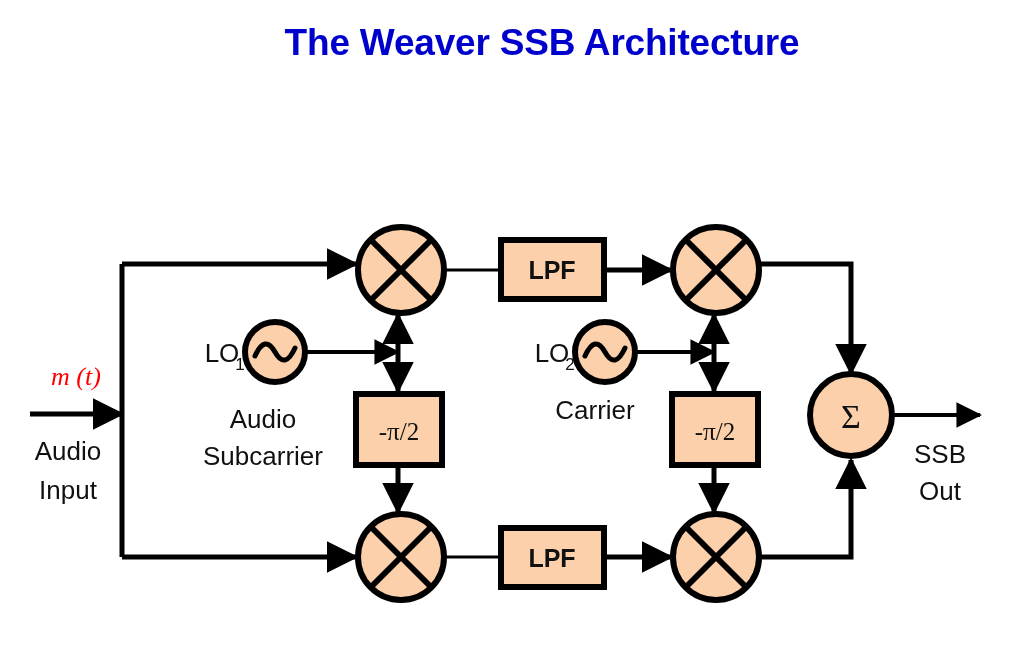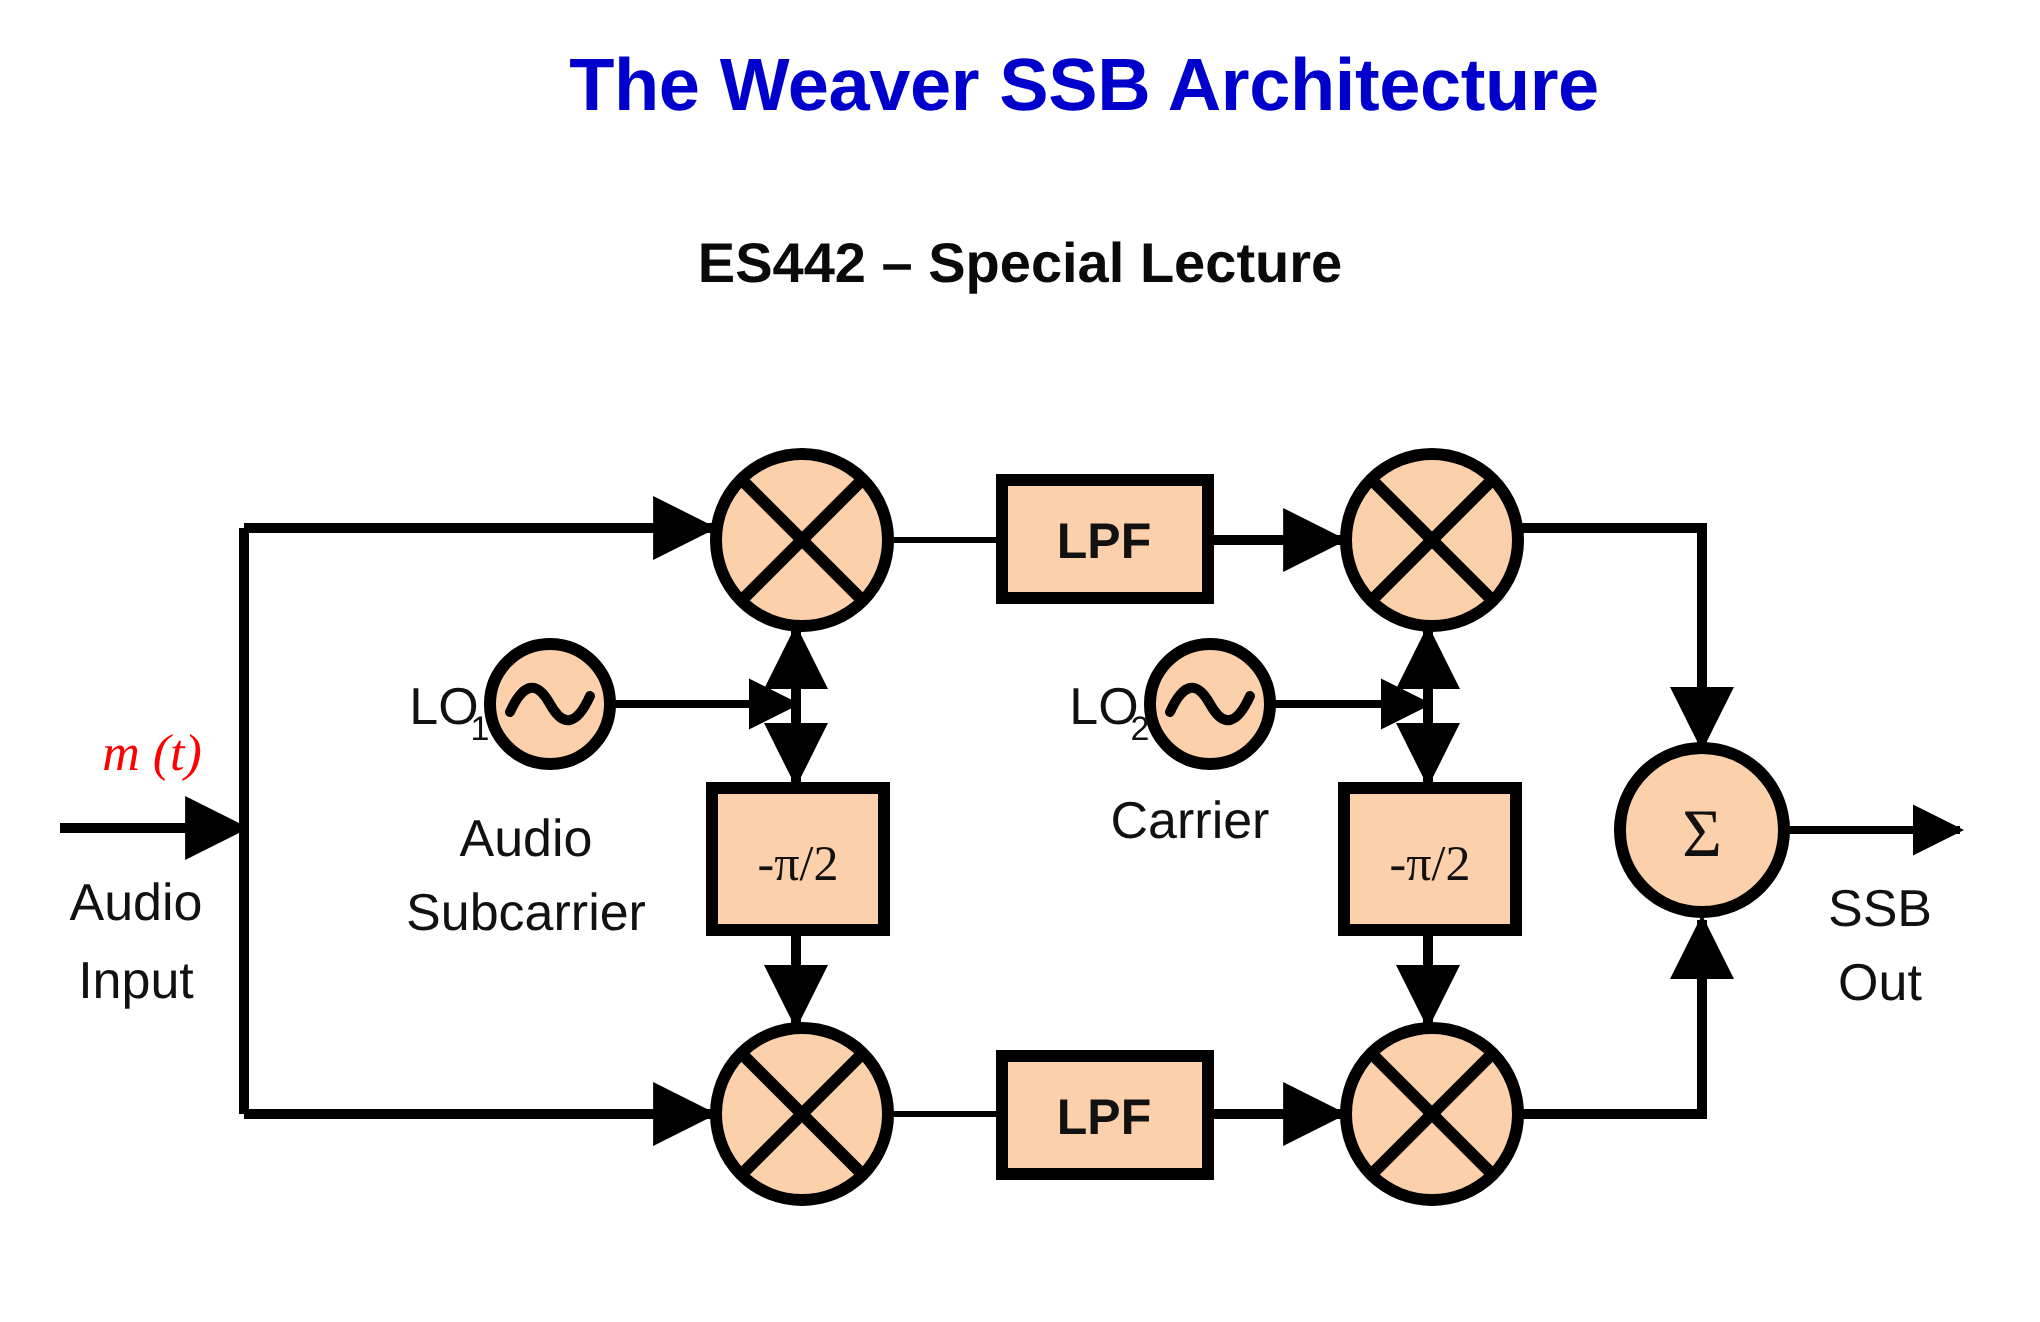--- a/index.html
+++ b/index.html
@@ -59,21 +59,20 @@
   .lbl-phase { font-size: 25px; font-family: "Liberation Serif", serif; }
   .lbl-sigma { font-size: 34px; font-family: "Liberation Serif", serif; }
   .lbl-mt { font-size: 26px; font-style: italic; font-family: "Liberation Serif", serif; fill: #FF0000; }
 </style>
 </head>
 <body>
 
 <div id="page">
 
   <div class="title">The Weaver SSB Architecture</div>
-  <div class="subtitle">ES442 – Special Lecture</div>
 
   <svg class="diagram" viewBox="0 0 1020 661">
     <defs>
       <marker id="arw" viewBox="0 0 10 10" refX="9.2" refY="5" markerWidth="6.4" markerHeight="6.4" orient="auto-start-reverse">
         <path d="M 0 0 L 10 5 L 0 10 z" fill="#000000"></path>
       </marker>
     </defs>
 
     <g stroke="#000000" stroke-width="5" fill="none">
 

